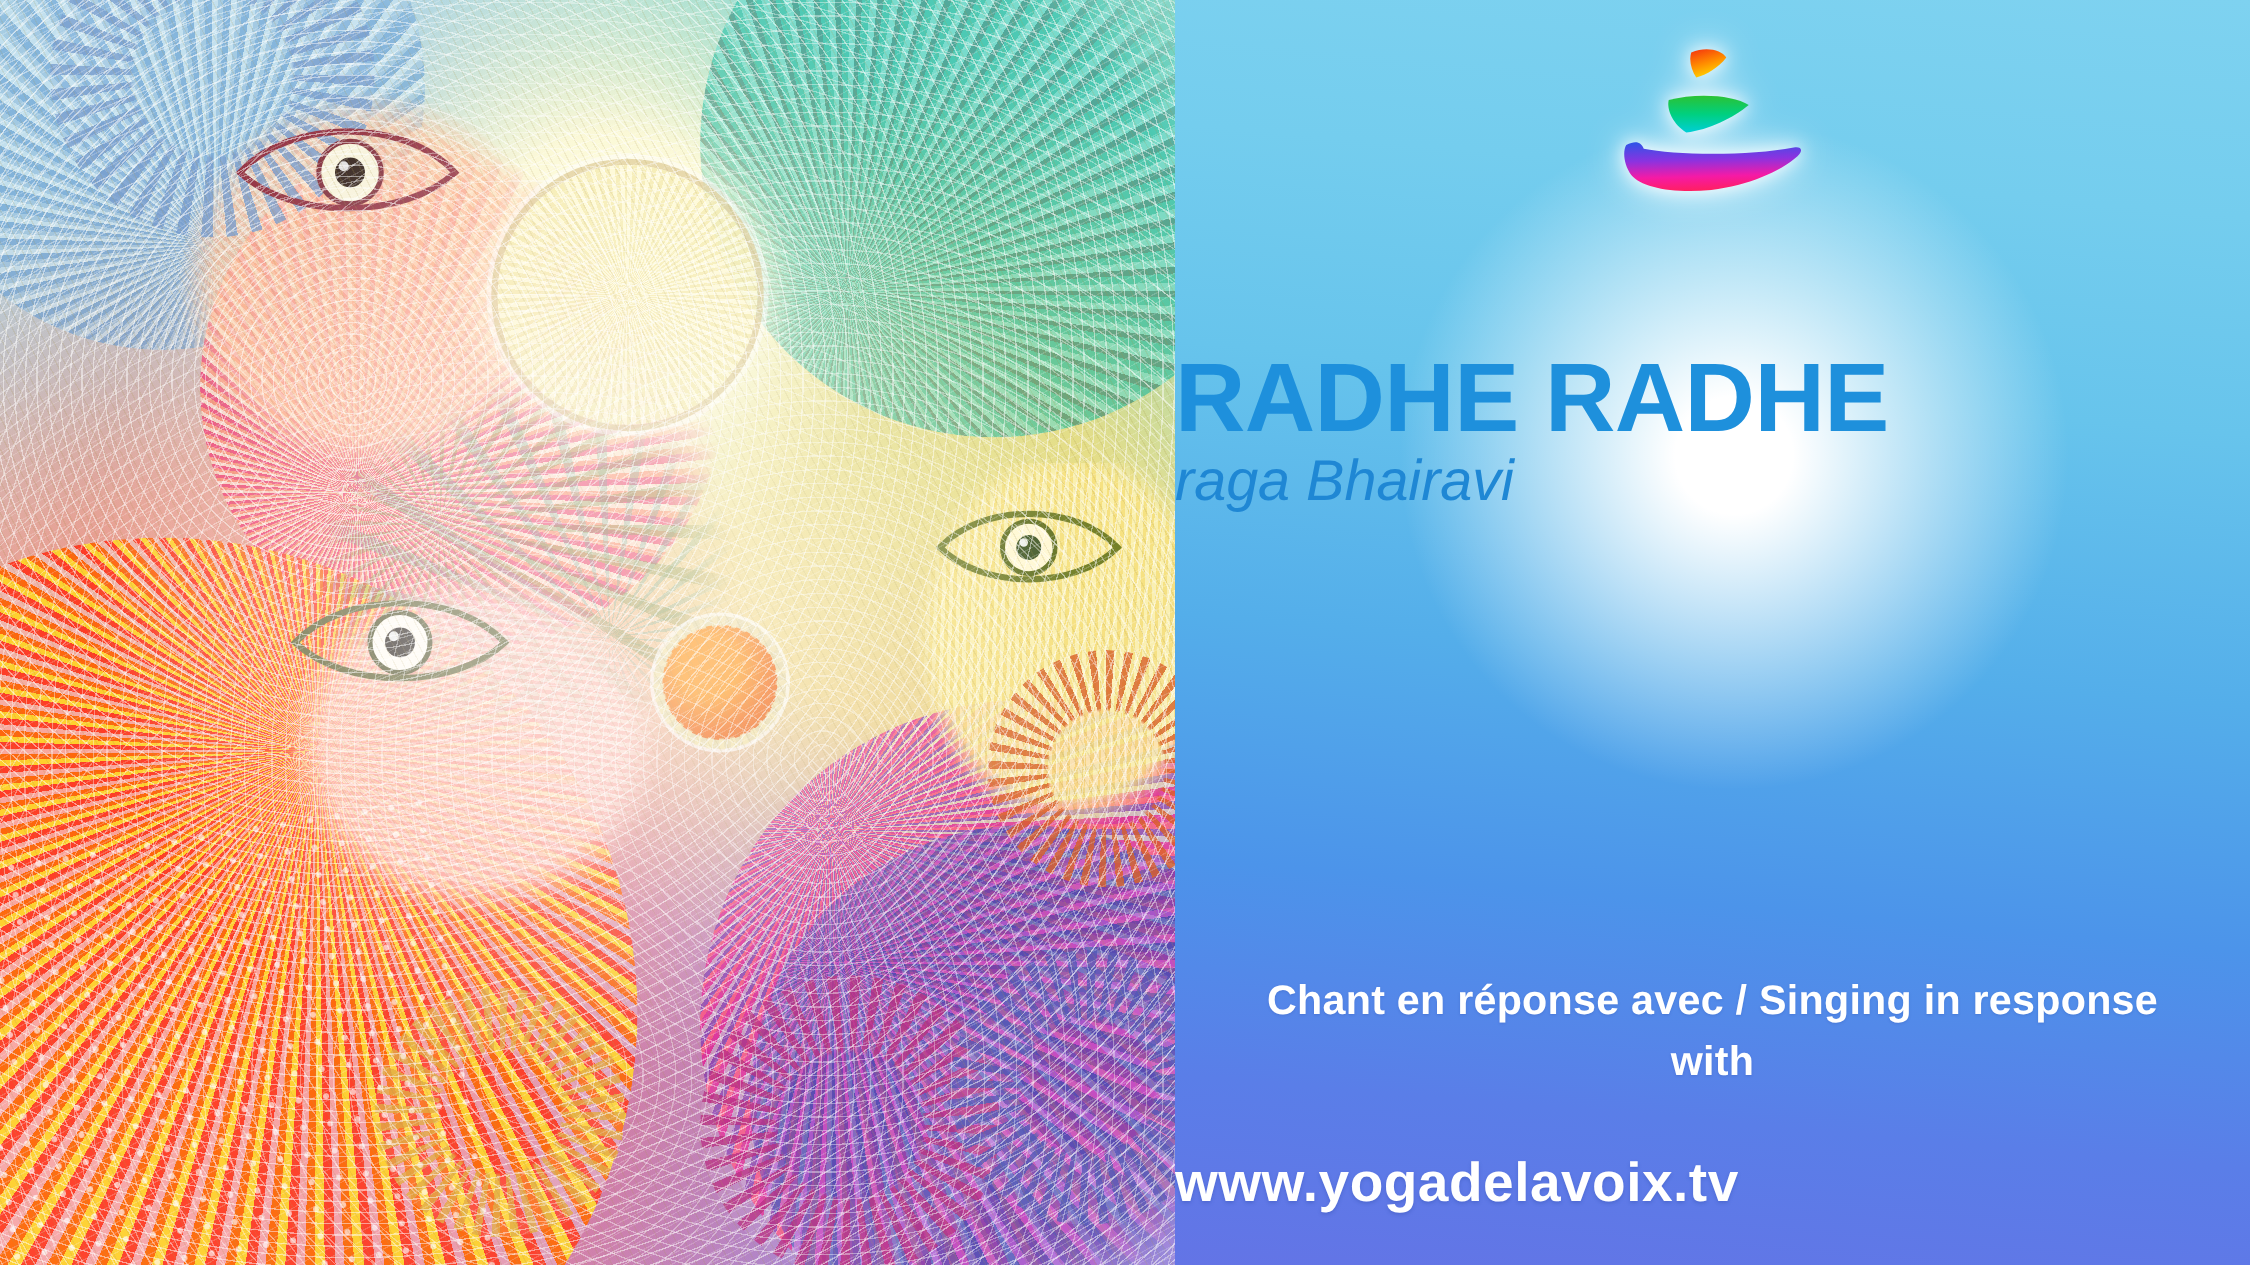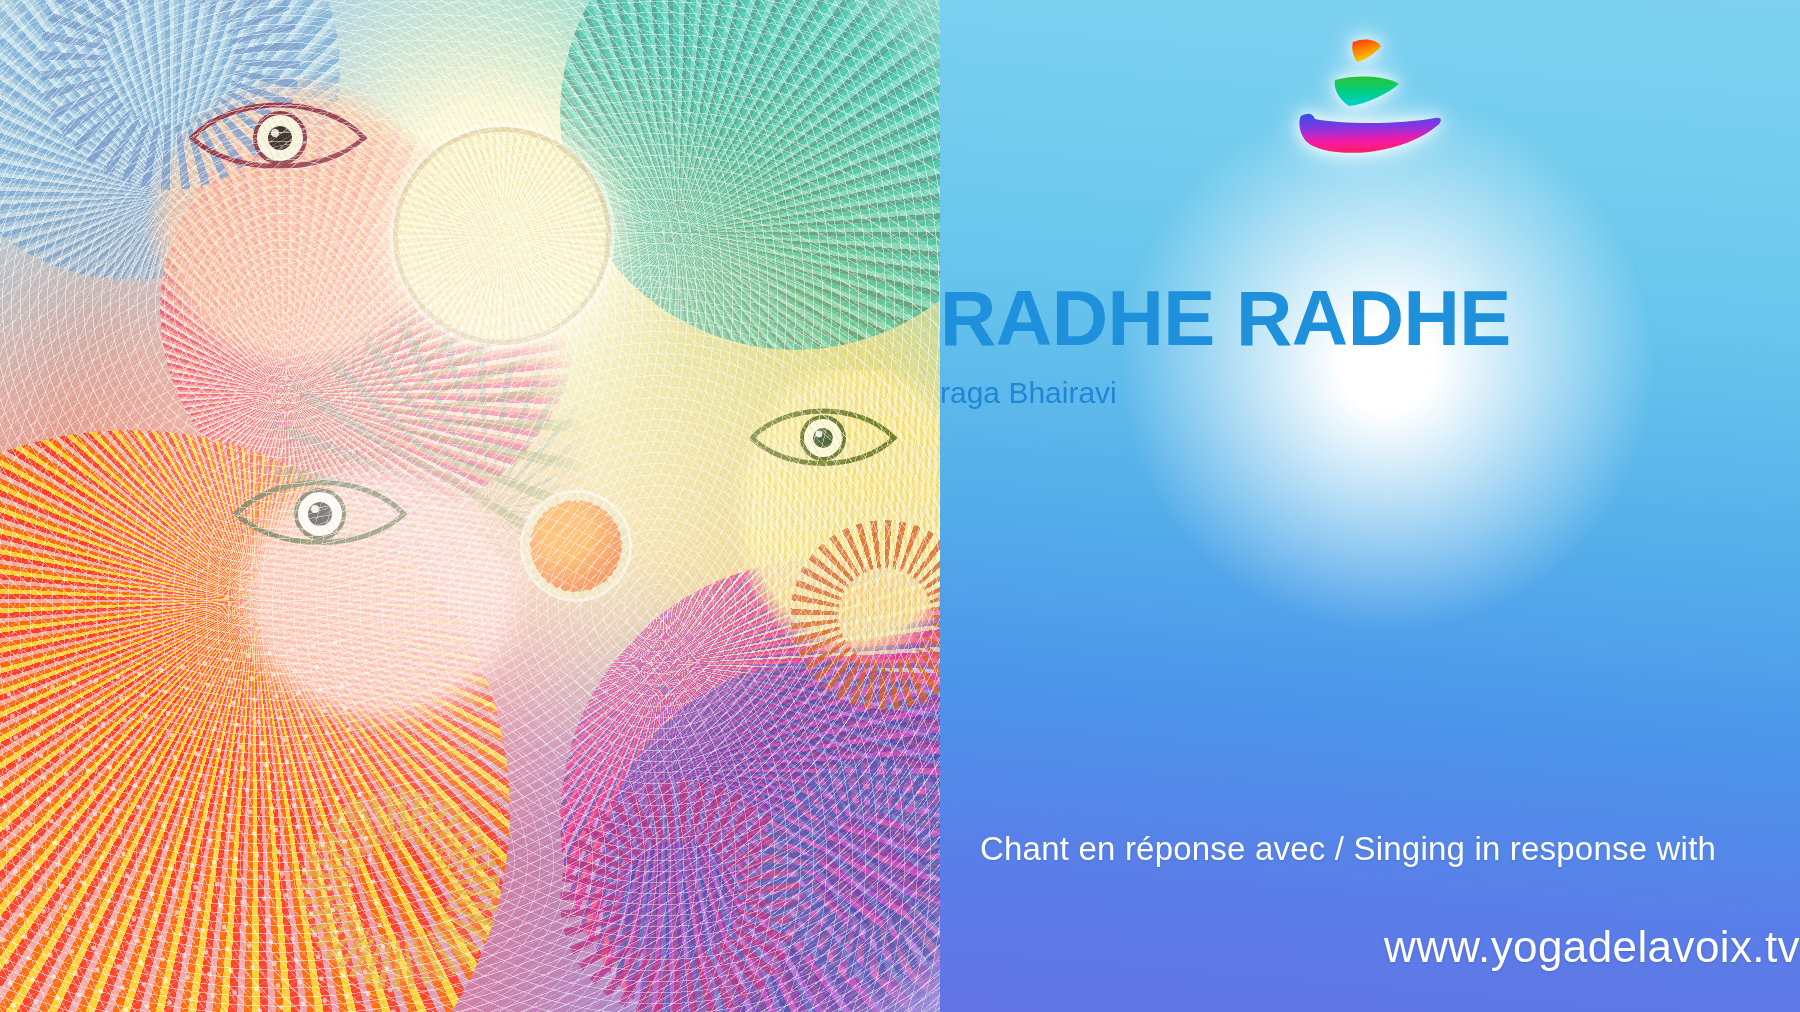--- a/index.html
+++ b/index.html
@@ -215,45 +215,47 @@
   }
   .title {
     font-size:78px;
     font-weight:bold;
     letter-spacing:-0.5px;
     color:#1e90dc;
     line-height:1.04;
     white-space:nowrap;
   }
   .subtitle {
-    margin-top:17px;
-    font-size:30px;
+    margin-top:0;
+    font-size:46px;
     font-weight:normal;
     color:#1f87d4;
     line-height:1.1;
+    font-style:italic;
   }
 
   .credits {
     position:absolute; left:0; right:0; bottom:138px;
+    text-align:center;
     color:#ffffff;
     font-size:33px;
-    font-weight:400;
+    font-weight:700;
     line-height:1.48;
     letter-spacing:.2px;
     text-shadow:0 1px 2px rgba(40,70,160,.25);
     padding:0 40px;
   }
   .credits .line2 { display:block; }
 
   .site {
     position:absolute; left:0; right:0; bottom:40px;
-    text-align:right;
+    text-align:left;
     color:#ffffff;
     font-size:44px;
-    font-weight:normal;
+    font-weight:bold;
     letter-spacing:.4px;
     text-shadow:0 1px 3px rgba(40,70,160,.3);
   }
 </style>
 </head>
 <body>
 
 <div class="poster">
 
   <div class="artwork">

